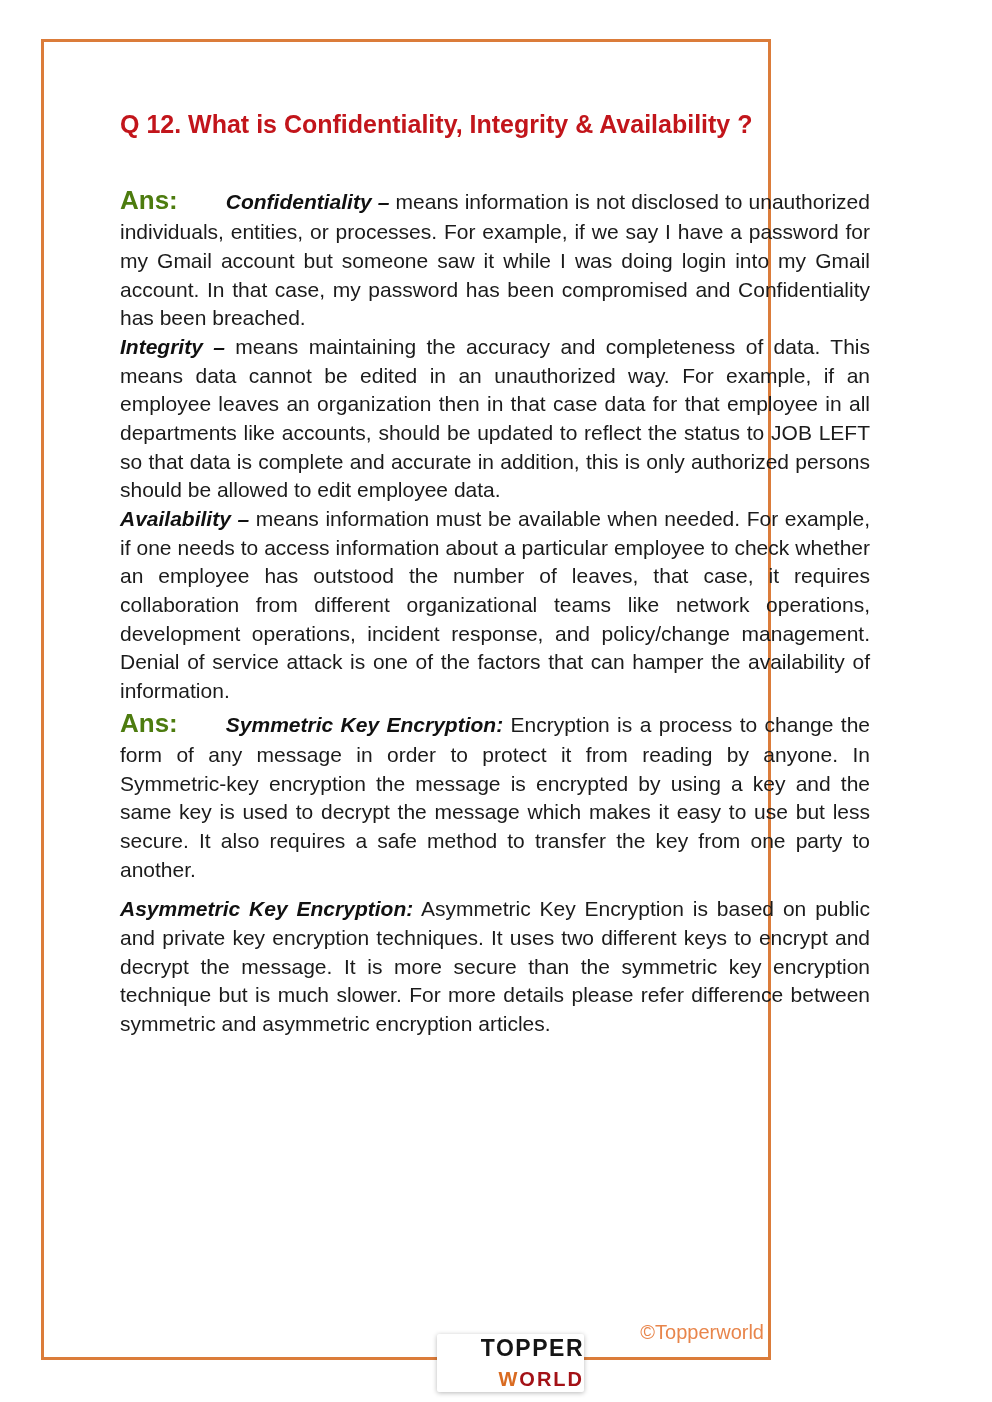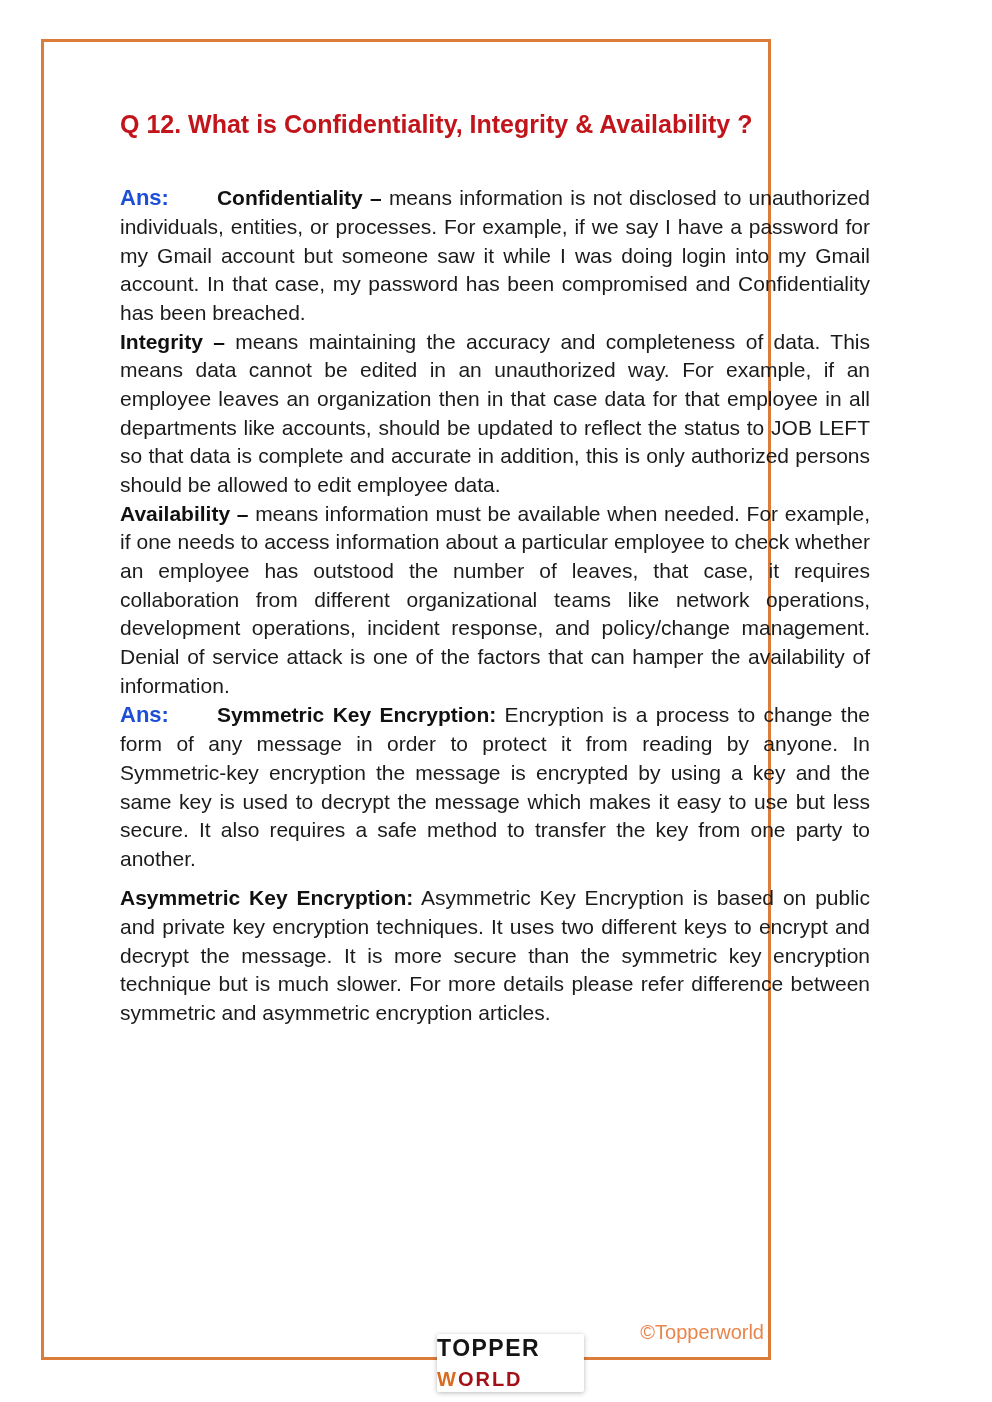--- a/index.html
+++ b/index.html
@@ -38,35 +38,35 @@
   }
   h1.q-heading.second { margin-top: 40px; }
   p.para {
     font-size: 21px;
     line-height: 1.365;
     text-align: justify;
     color: #1b1b1b;
   }
   p.para + p.para.gap { margin-top: 11px; }
   .ans-label {
-    color: #1d4ed8;
+    color: #4d7c0f;
     font-weight: bold;
-    font-size: 22px;
+    font-size: 26px;
   }
   .ans-tab { display: inline-block; width: 48px; }
-  .lead { font-weight: bold; color: #111111; }
+  .lead { font-weight: bold; color: #111111; font-style: italic; }
   .logo-card {
     position: absolute;
     left: 437px; top: 1334px;
     width: 147px; height: 58px;
     background: #ffffff;
     border-radius: 2px;
     box-shadow: 0 1px 5px rgba(0,0,0,0.28);
     display: flex; flex-direction: column;
-    align-items: flex-start; justify-content: center;
+    align-items: flex-end; justify-content: center;
     z-index: 3;
   }
   .logo-top {
     font-size: 23px; font-weight: 800;
     letter-spacing: 1.5px; color: #151515;
     line-height: 1.05;
   }
   .logo-bottom {
     display: block;
     font-size: 20px; font-weight: 800;

